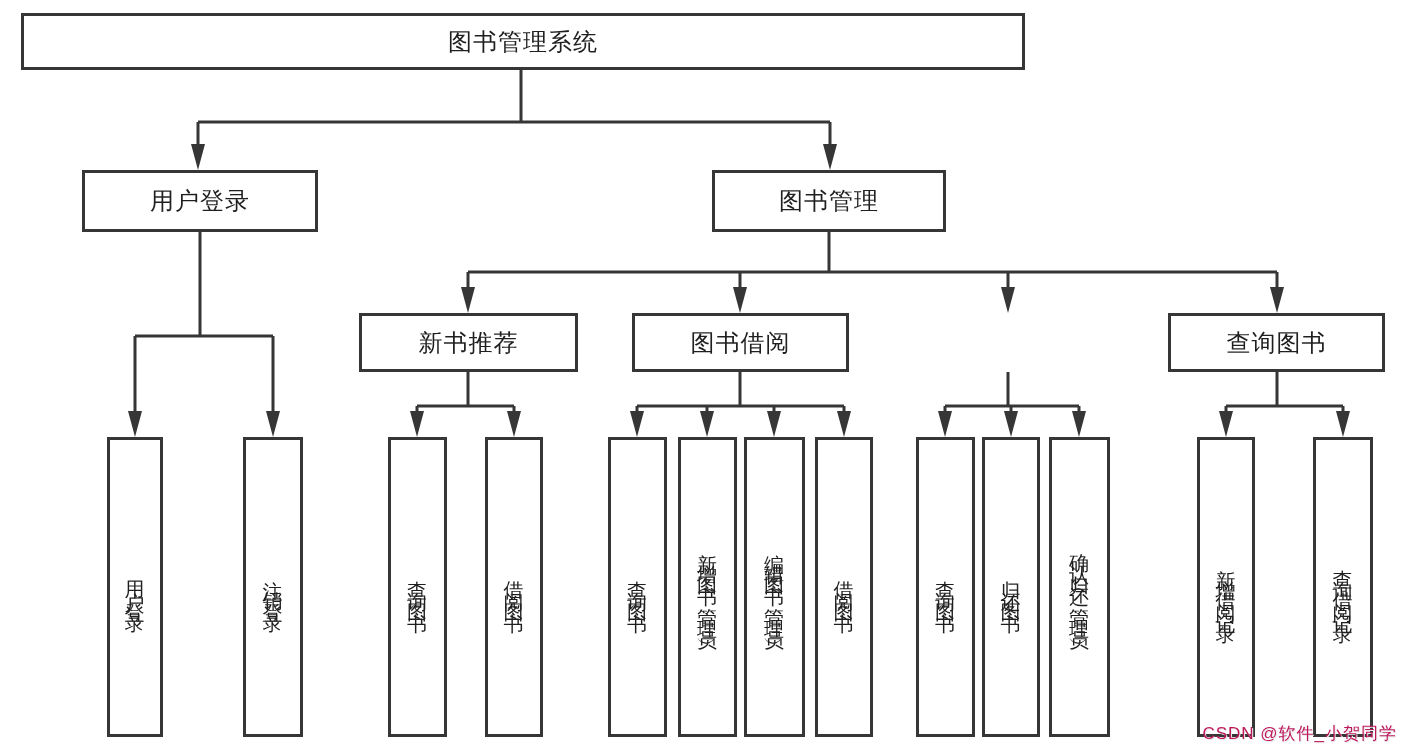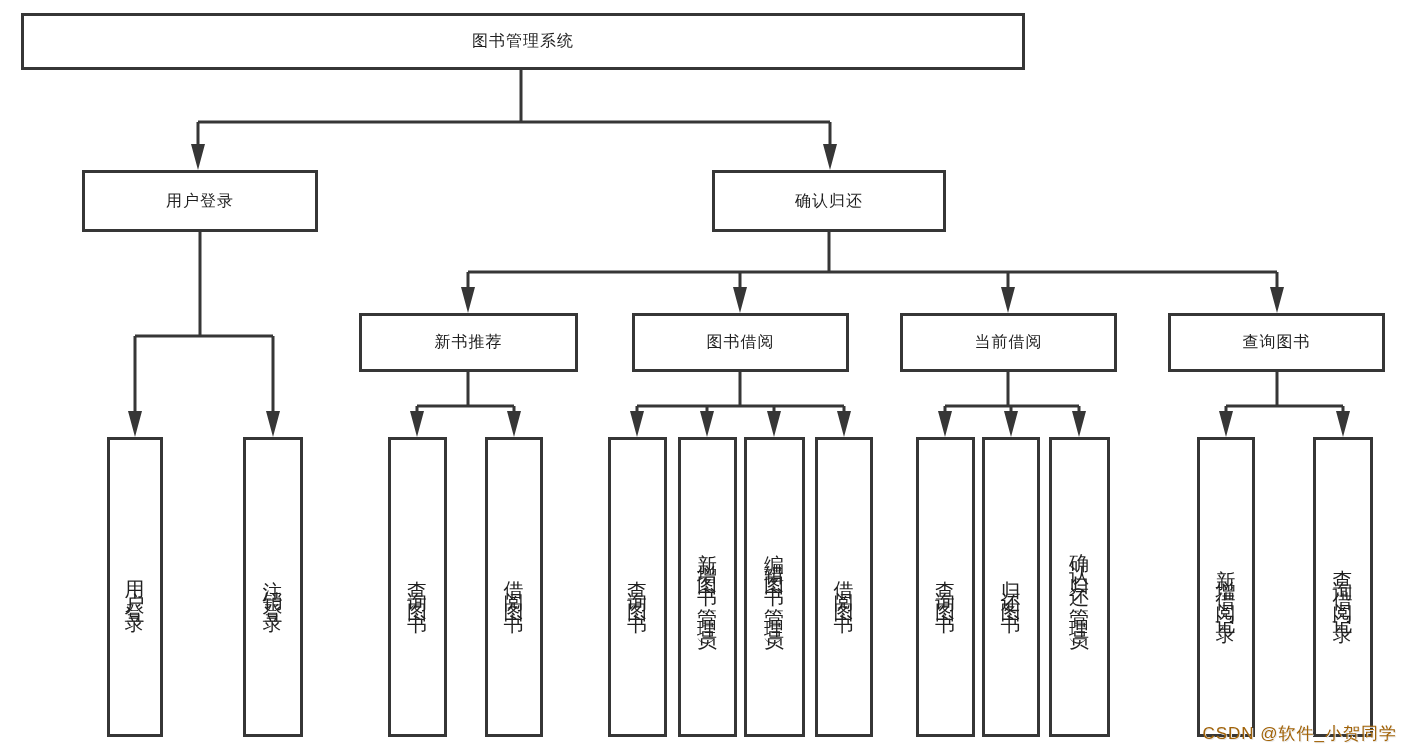--- a/index.html
+++ b/index.html
@@ -20,21 +20,21 @@
   .hnode {
     position: absolute;
     box-sizing: border-box;
     border: 3px solid #363636;
     background: #ffffff;
     display: flex;
     align-items: center;
     justify-content: center;
   }
   .hnode span {
-    font-size: 16px;
+    font-size: 24px;
     letter-spacing: 1px;
     white-space: nowrap;
   }
   .vnode {
     position: absolute;
     box-sizing: border-box;
     border: 3px solid #363636;
     background: #ffffff;
     top: 437px;
     height: 300px;
@@ -48,21 +48,21 @@
     font-size: 20px;
     letter-spacing: 11px;
     line-height: 1;
     white-space: nowrap;
   }
   #watermark {
     position: absolute;
     right: 8px;
     bottom: 2px;
     font-size: 17px;
-    color: #a16207;
+    color: #be185d;
     text-shadow: 1px 1px 0 #e8e8e8;
     letter-spacing: 1px;
   }
 </style>
 </head>
 <body>
 
 <div id="canvas">
 
   <svg id="connectors" viewBox="0 0 1405 747" xmlns="http://www.w3.org/2000/svg">
@@ -118,31 +118,28 @@
   </svg>
 
   <div class="hnode" style="left:21px;top:13px;width:1004px;height:57px">
     <span>图书管理系统</span>
   </div>
 
   <div class="hnode" style="left:82px;top:170px;width:236px;height:62px">
     <span>用户登录</span>
   </div>
   <div class="hnode" style="left:712px;top:170px;width:234px;height:62px">
-    <span>确认归还</span>
+    <span>图书管理</span>
   </div>
 
   <div class="hnode" style="left:632px;top:313px;width:217px;height:59px">
     <span>图书借阅</span>
   </div>
   <div class="hnode" style="left:359px;top:313px;width:219px;height:59px">
     <span>新书推荐</span>
-  </div>
-  <div class="hnode" style="left:900px;top:313px;width:217px;height:59px">
-    <span>当前借阅</span>
   </div>
   <div class="hnode" style="left:1168px;top:313px;width:217px;height:59px">
     <span>查询图书</span>
   </div>
 
   <div class="vnode" style="left:107px;width:56px">
     <span>用户登录</span>
   </div>
   <div class="vnode" style="left:243px;width:60px">
     <span>注销登录</span>

